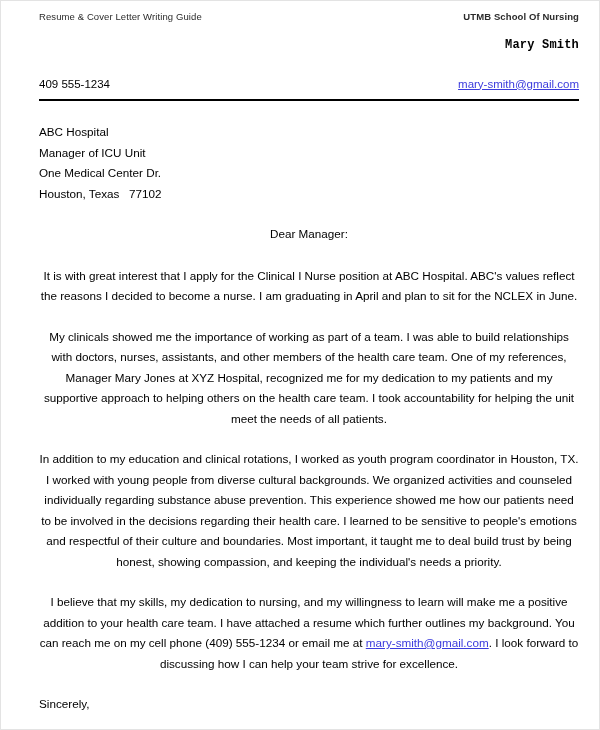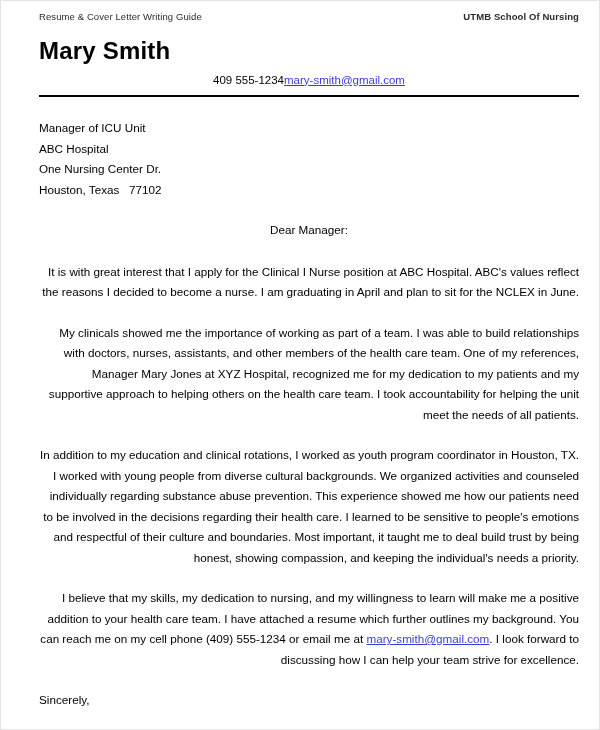--- a/index.html
+++ b/index.html
@@ -36,32 +36,33 @@
     line-height: 1;
     color: #2b2b2b;
     padding-top: 11px;
     letter-spacing: 0.1px;
   }
   .running-head .rh-left { white-space: nowrap; }
   .running-head .rh-right { white-space: nowrap; font-weight: bold; }
 
   
   .letterhead-name {
-    text-align: left;
-    font-size: 24px;
+    text-align: right;
+    font-size: 12px;
     font-weight: bold;
     line-height: 1;
     margin-top: 17px;
     letter-spacing: 0.2px;
+    font-family: Liberation Mono, monospace;
   }
   .contact-row {
     display: flex;
-    justify-content: center;
+    justify-content: space-between;
     align-items: baseline;
-    margin-top: 12px;
+    margin-top: 28px;
     font-size: 11.5px;
     line-height: 1;
   }
   .contact-phone { white-space: nowrap; }
   .email-link {
     color: #3b3bdd;
     text-decoration: underline;
     white-space: nowrap;
     cursor: pointer;
   }
@@ -74,21 +75,21 @@
 
   
   .letter {
     font-size: 11.7px;
     line-height: 20.5px;
     margin-top: 21px;
   }
   .addr-line { white-space: pre; }
   .block-gap-date { margin-top: 20px; }
   .block-gap-salut { margin-top: 20px; text-align: center; }
-  .para { margin-top: 20px; text-align: right; }
+  .para { margin-top: 20px; text-align: center; }
   .para-first { margin-top: 21px; }
   .inline-link {
     color: #3b3bdd;
     text-decoration: underline;
     cursor: pointer;
   }
   .closing { margin-top: 20px; }
 </style>
 </head>
 <body>
@@ -106,23 +107,23 @@
     <div class="contact-row">
       <span class="contact-phone">409 555-1234</span>
       <span class="email-link">mary-smith@gmail.com</span>
     </div>
 
     <hr class="rule">
 
     <div class="letter">
 
       <div>
+        <div class="addr-line">ABC Hospital</div>
         <div class="addr-line">Manager of ICU Unit</div>
-        <div class="addr-line">ABC Hospital</div>
-        <div class="addr-line">One Nursing Center Dr.</div>
+        <div class="addr-line">One Medical Center Dr.</div>
         <div class="addr-line">Houston, Texas   77102</div>
       </div>
 
 
       <div class="block-gap-salut">Dear Manager:</div>
 
       <p class="para para-first" style="margin-bottom:0;">It is with great interest that I apply for the Clinical I Nurse position at ABC Hospital. ABC's values reflect the reasons I decided to become a nurse. I am graduating in April and plan to sit for the NCLEX in June.</p>
 
       <p class="para" style="margin-bottom:0;">My clinicals showed me the importance of working as part of a team. I was able to build relationships with doctors, nurses, assistants, and other members of the health care team. One of my references, Manager Mary Jones at XYZ Hospital, recognized me for my dedication to my patients and my supportive approach to helping others on the health care team. I took accountability for helping the unit meet the needs of all patients.</p>
 

